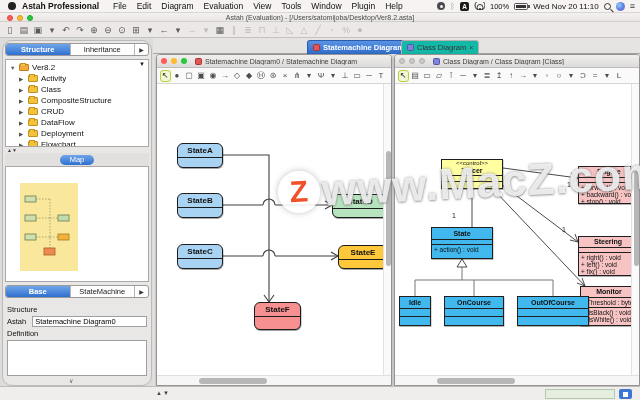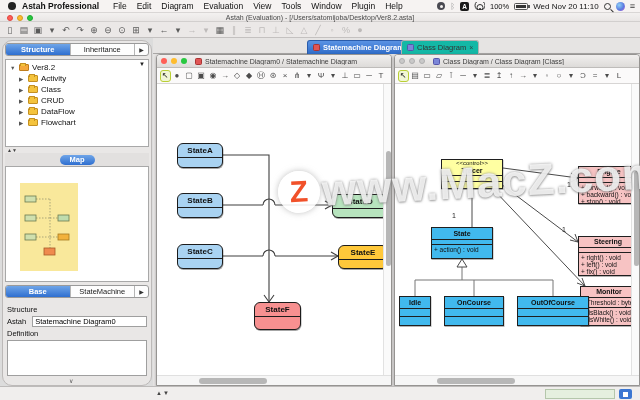--- a/index.html
+++ b/index.html
@@ -52,21 +52,21 @@
   .tree{position:relative;height:88px;background:#fff;border:1px solid #a8a8a8;overflow:hidden;font-size:8px;padding-top:2px}
   .tree-dd{position:absolute;right:3px;top:1px;font-size:6px;color:#222}
   .trow{display:flex;align-items:center;height:11px;padding-left:4px;gap:3px;white-space:nowrap}
   .trow.child{padding-left:13px}
   .caret{font-size:5.5px;color:#555;width:6px}
   .folder{width:10px;height:7px;background:#f4c33c;border:1px solid #c49021;border-radius:1px;position:relative;flex:0 0 auto}
   .folder:before{content:"";position:absolute;left:0;top:-2px;width:4px;height:2px;background:#f4c33c;border:1px solid #c49021;border-bottom:none;border-radius:1px 1px 0 0}
   .folder.root{background:#f5a93c;border-color:#bf7d1d}
   .vsplit{height:6px;display:flex;align-items:center;gap:2px;padding-left:2px;color:#444;font-size:5px}
   .maphdr{height:13px;display:flex;align-items:center;justify-content:center;background:#e2e0df}
-  .mapbtn{background:linear-gradient(#6fa5e8,#2f6fd0);color:#fff;font-size:7.5px;font-weight:bold;border-radius:6px;padding:1px 10px;line-height:8px}
+  .mapbtn{background:linear-gradient(#6fa5e8,#2f6fd0);color:#fff;font-size:7.5px;font-weight:normal;border-radius:6px;padding:1px 10px;line-height:8px}
   .mapbody{position:relative;height:116px;background:#fff;border:1px solid #a8a8a8;overflow:hidden}
   .minimap{position:absolute;left:14px;top:16px;width:58px;height:88px;background:#f9e89b}
   .props{font-size:7.5px;padding:2px 2px}
   .props .row{display:flex;align-items:center;margin:2px 0}
   .props label{white-space:nowrap}
   .nameinput{margin-left:6px;flex:1;height:11px;border:1px solid #9f9f9f;background:#fff;font-size:7.5px;font-family:"Liberation Sans",sans-serif;padding:0 2px}
   .cb{width:8px;height:8px;border:1px solid #8f8f8f;background:#fff;border-radius:1.5px;margin:0 4px 0 2px}
   .defbox{height:36px;border:1px solid #9f9f9f;background:#fff;margin-top:1px}
   .sb-collapse{position:absolute;left:66px;bottom:1px;font-size:6px;color:#555}
 
@@ -210,26 +210,36 @@
         <span>Activity</span>
       </div>
     <div class="trow child">
         <span class="caret">▶</span>
         <span class="folder"></span>
         <span>Class</span>
       </div>
     <div class="trow child">
         <span class="caret">▶</span>
         <span class="folder"></span>
+        <span>CompositeStructure</span>
+      </div>
+    <div class="trow child">
+        <span class="caret">▶</span>
+        <span class="folder"></span>
         <span>CRUD</span>
       </div>
     <div class="trow child">
         <span class="caret">▶</span>
         <span class="folder"></span>
         <span>DataFlow</span>
+      </div>
+    <div class="trow child">
+        <span class="caret">▶</span>
+        <span class="folder"></span>
+        <span>Deployment</span>
       </div>
     <div class="trow child">
         <span class="caret">▶</span>
         <span class="folder"></span>
         <span>Flowchart</span>
       </div>
   </div>
   <div class="vsplit">
       <span>▲▼</span>
     </div>

